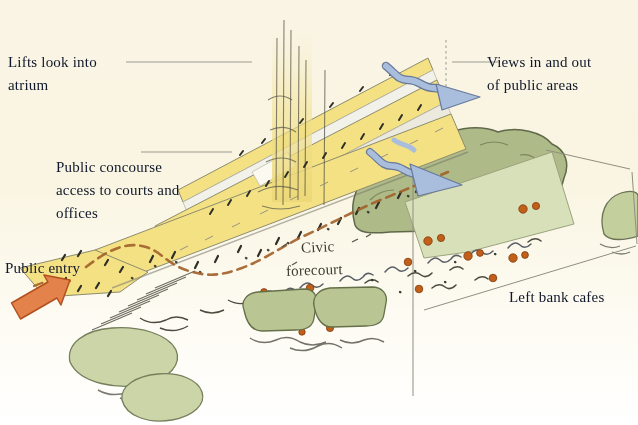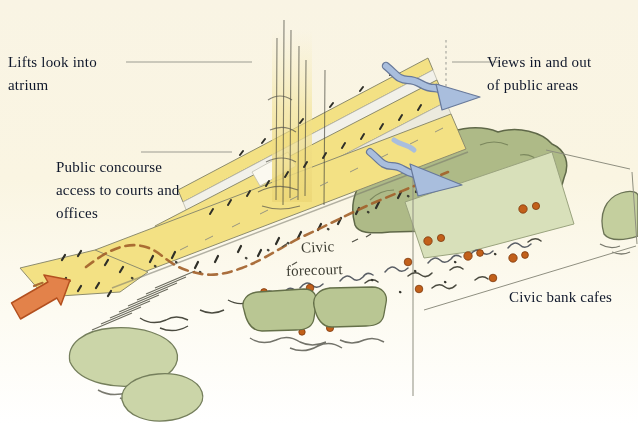--- a/index.html
+++ b/index.html
@@ -183,22 +183,23 @@
 
     <g stroke="#55554a" stroke-width="1.3" fill="none">
       <path d="M282,247 l6,-4 M292,265 l5,-3 M352,242 l6,-3 M366,237 l5,-3"></path>
     </g>
   </svg>
 
   <div class="label" style="left:8px;top:51px;width:106px;">Lifts look into atrium</div>
 
   <div class="label" style="left:8px;top:156px;width:125px;margin-left:48px;">Public concourse access to courts and offices</div>
 
+  <div class="label" style="left:5px;top:257px;width:120px;">Public entry</div>
 
   <div class="label" style="left:487px;top:51px;width:120px;">Views in and out of public areas</div>
 
   <div class="label sketchy rot-3" style="left:301px;top:236px;">Civic</div>
 
   <div class="label sketchy rot-2" style="left:286px;top:259px;">forecourt</div>
 
-  <div class="label" style="left:509px;top:286px;width:130px;">Civic bank cafes</div>
+  <div class="label" style="left:509px;top:286px;width:130px;">Left bank cafes</div>
 
 </div>
 
 </body></html>

